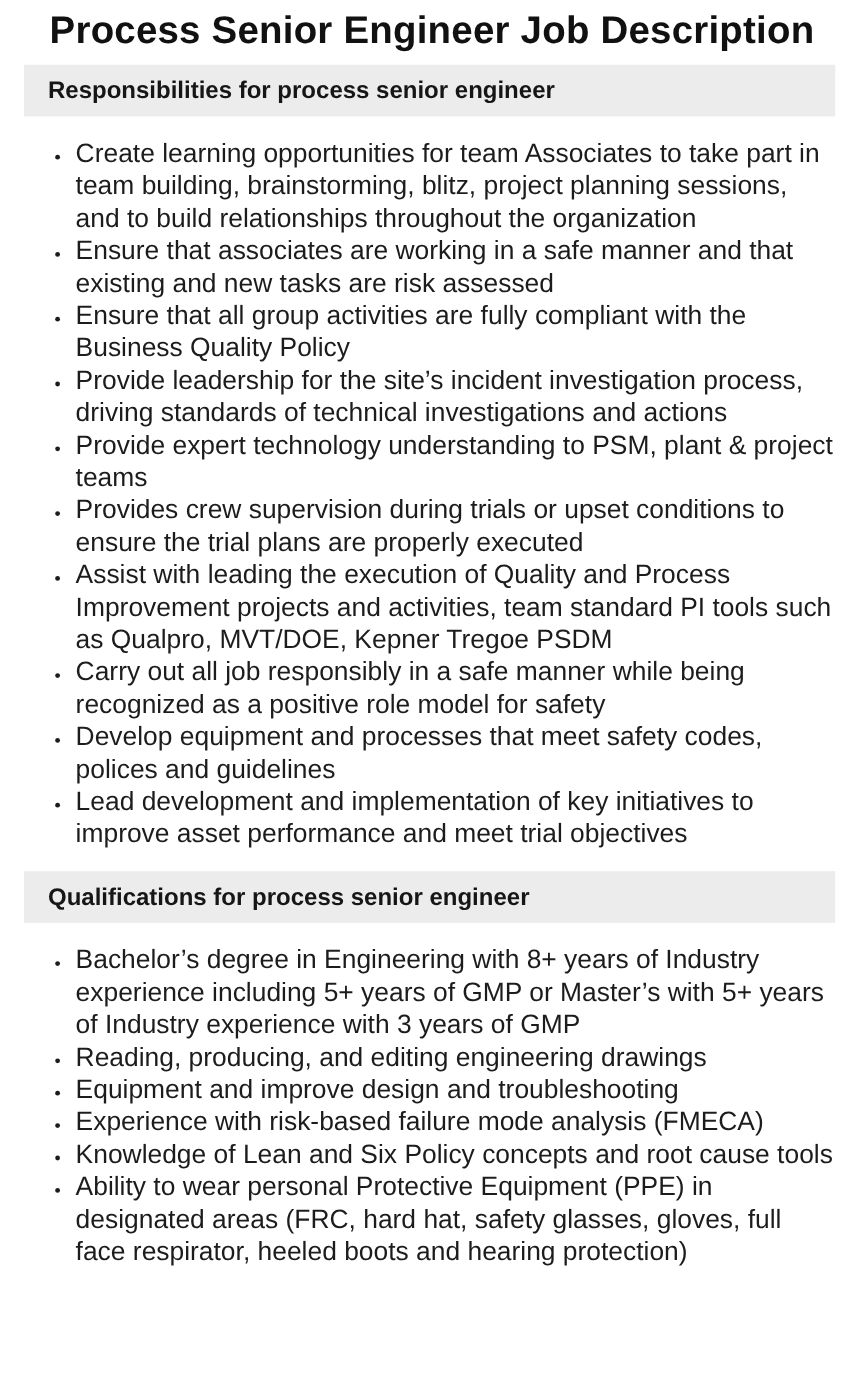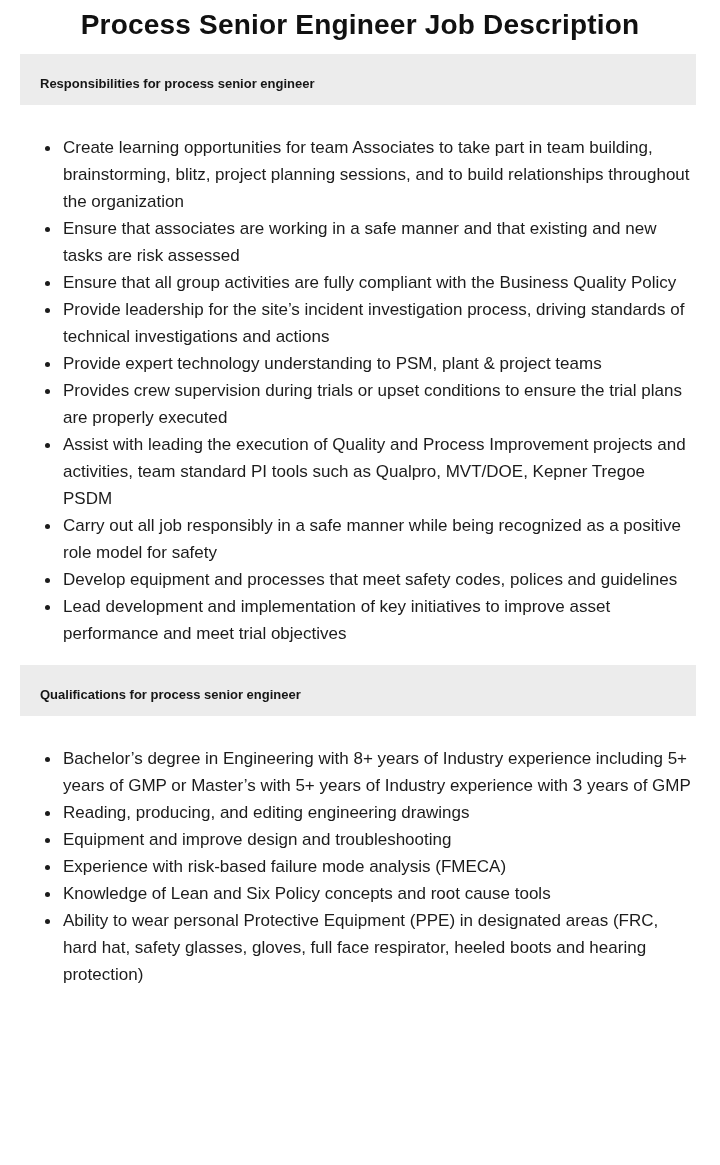--- a/index.html
+++ b/index.html
@@ -18,48 +18,48 @@
     font-family: "Liberation Sans", sans-serif;
     color: var(--text);
   }
   main {
     width: 720px;
     min-height: 1165px;
     padding: 8px 20px 28px 20px;
   }
   h1.page-title {
     margin: 0;
-    font-size: 28px;
+    font-size: 32px;
     line-height: 34px;
     font-weight: 700;
     text-align: center;
     letter-spacing: 0.2px;
     color: #111;
   }
   p.intro {
     margin: 21px 0 0 0;
     font-size: 17px;
     line-height: 27px;
     max-width: 672px;
   }
   .section-heading-band {
     margin: 14px 4px 0 0;
     background: var(--heading-band-bg);
-    padding: 19px 20px 10px 20px;
-    font-size: 13px;
+    padding: 11px 20px 10px 20px;
+    font-size: 20px;
     line-height: 22px;
     font-weight: 700;
     color: #161616;
   }
   .band-responsibilities { margin-top: 12px; }
   .band-qualifications  { }
   ul.bullet-list {
-    margin: 29px 0 18px 0;
+    margin: 17px 0 18px 0;
     padding: 0 0 0 41px;
-    font-size: 17px;
+    font-size: 22px;
     line-height: 27px;
   }
   ul.bullet-list li {
     padding-left: 2px;
     max-width: 635px;
   }
   ul.bullet-list li::marker {
     font-size: 15px;
   }
   section:last-child ul.bullet-list { margin-bottom: 0; }

